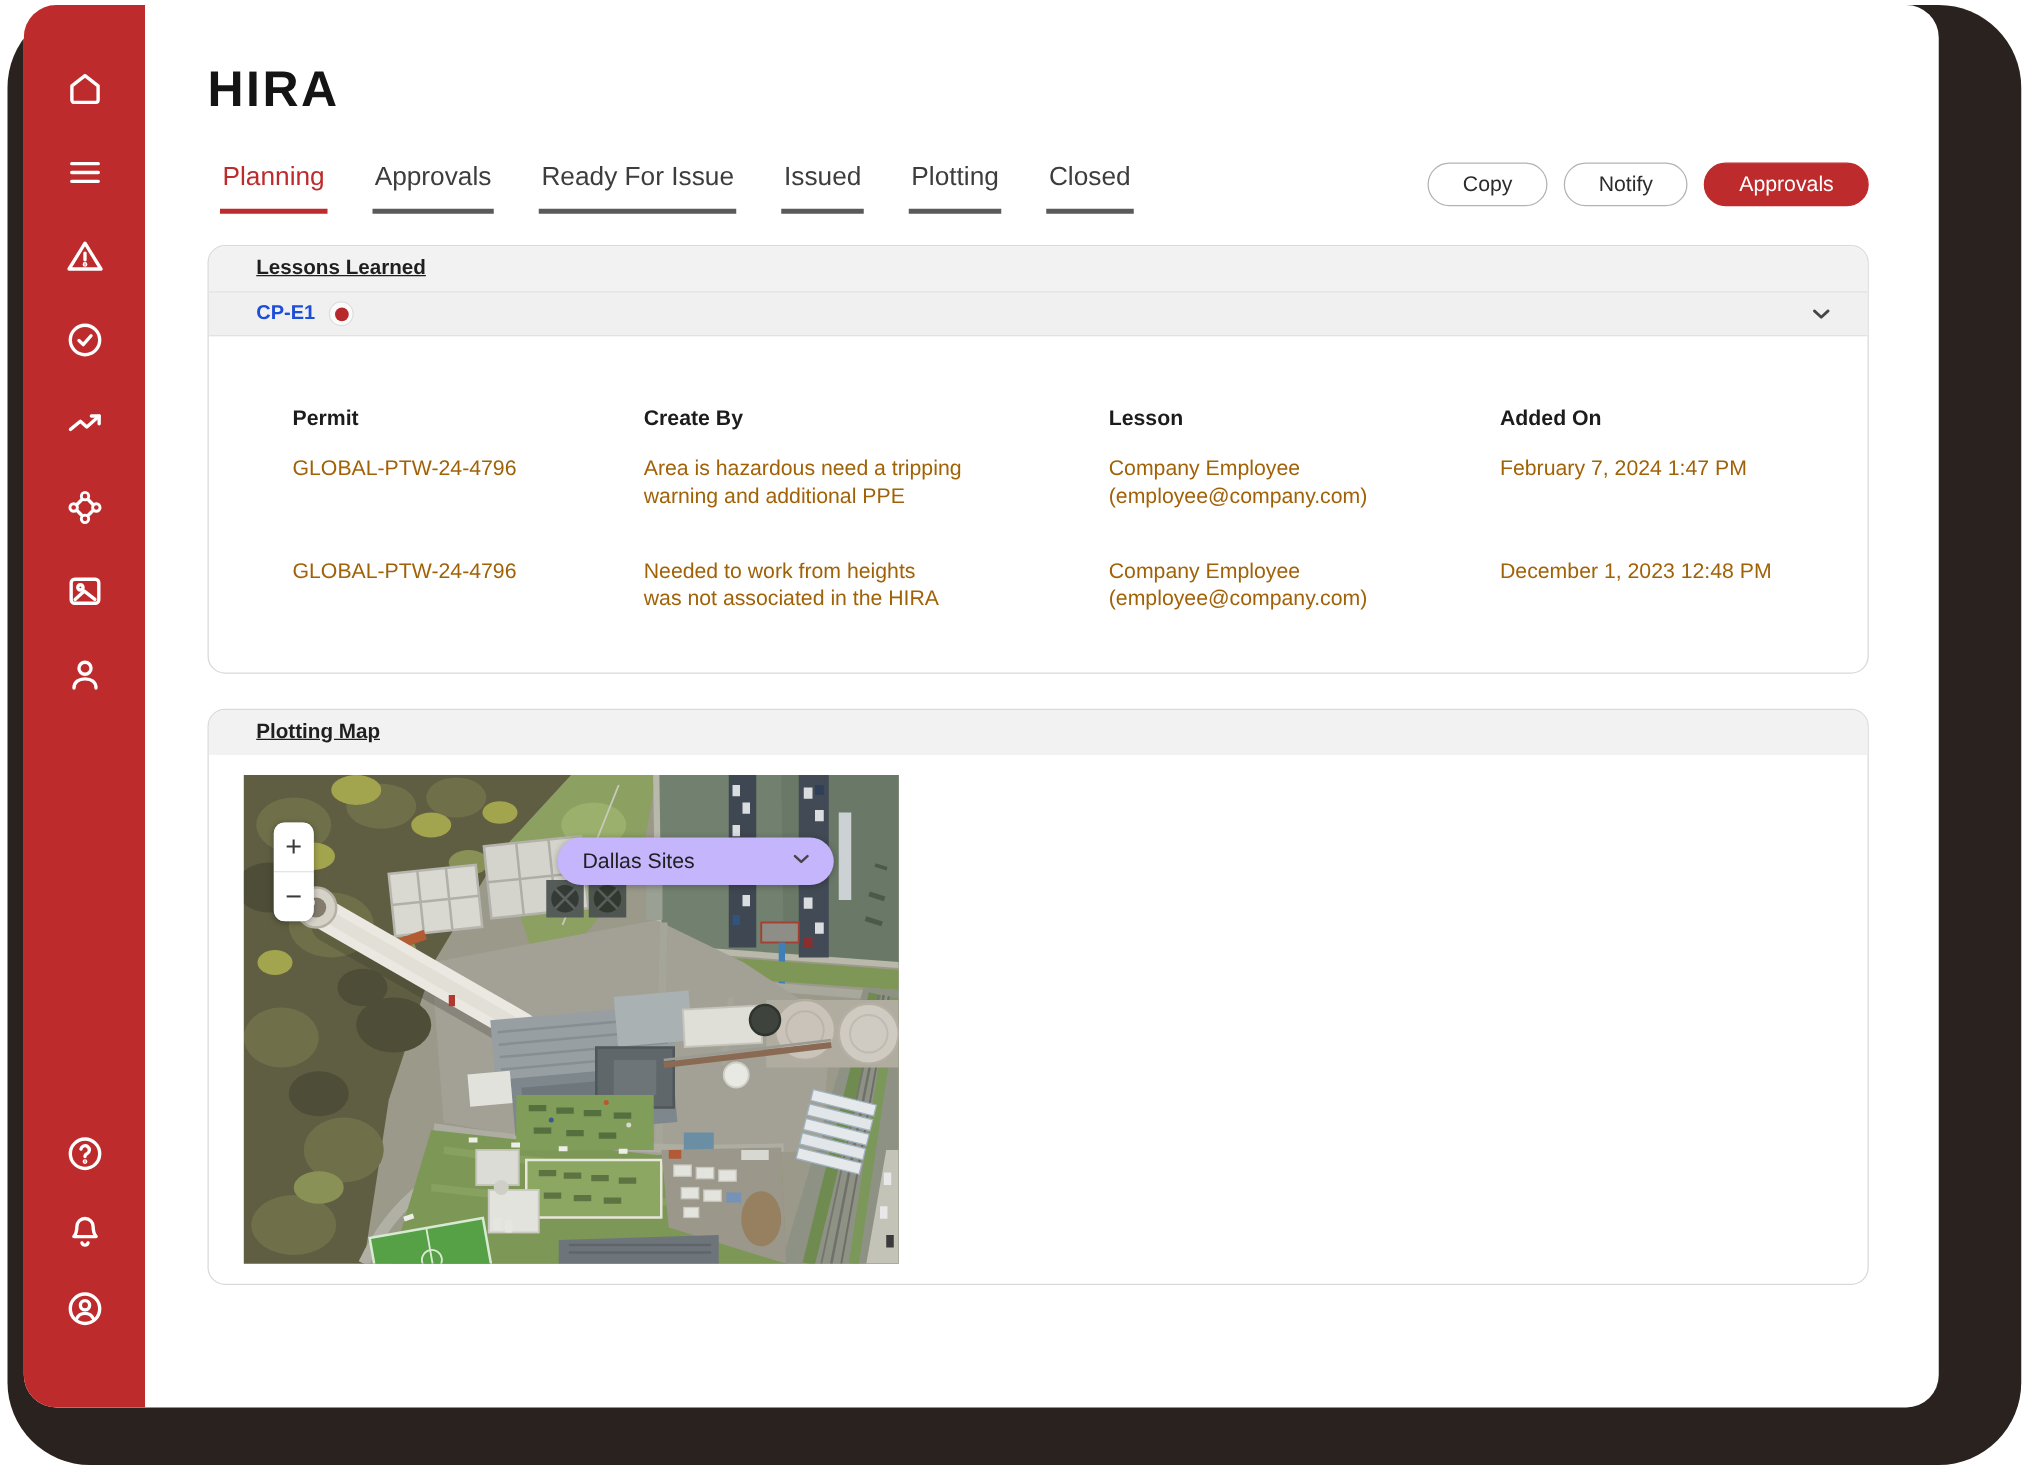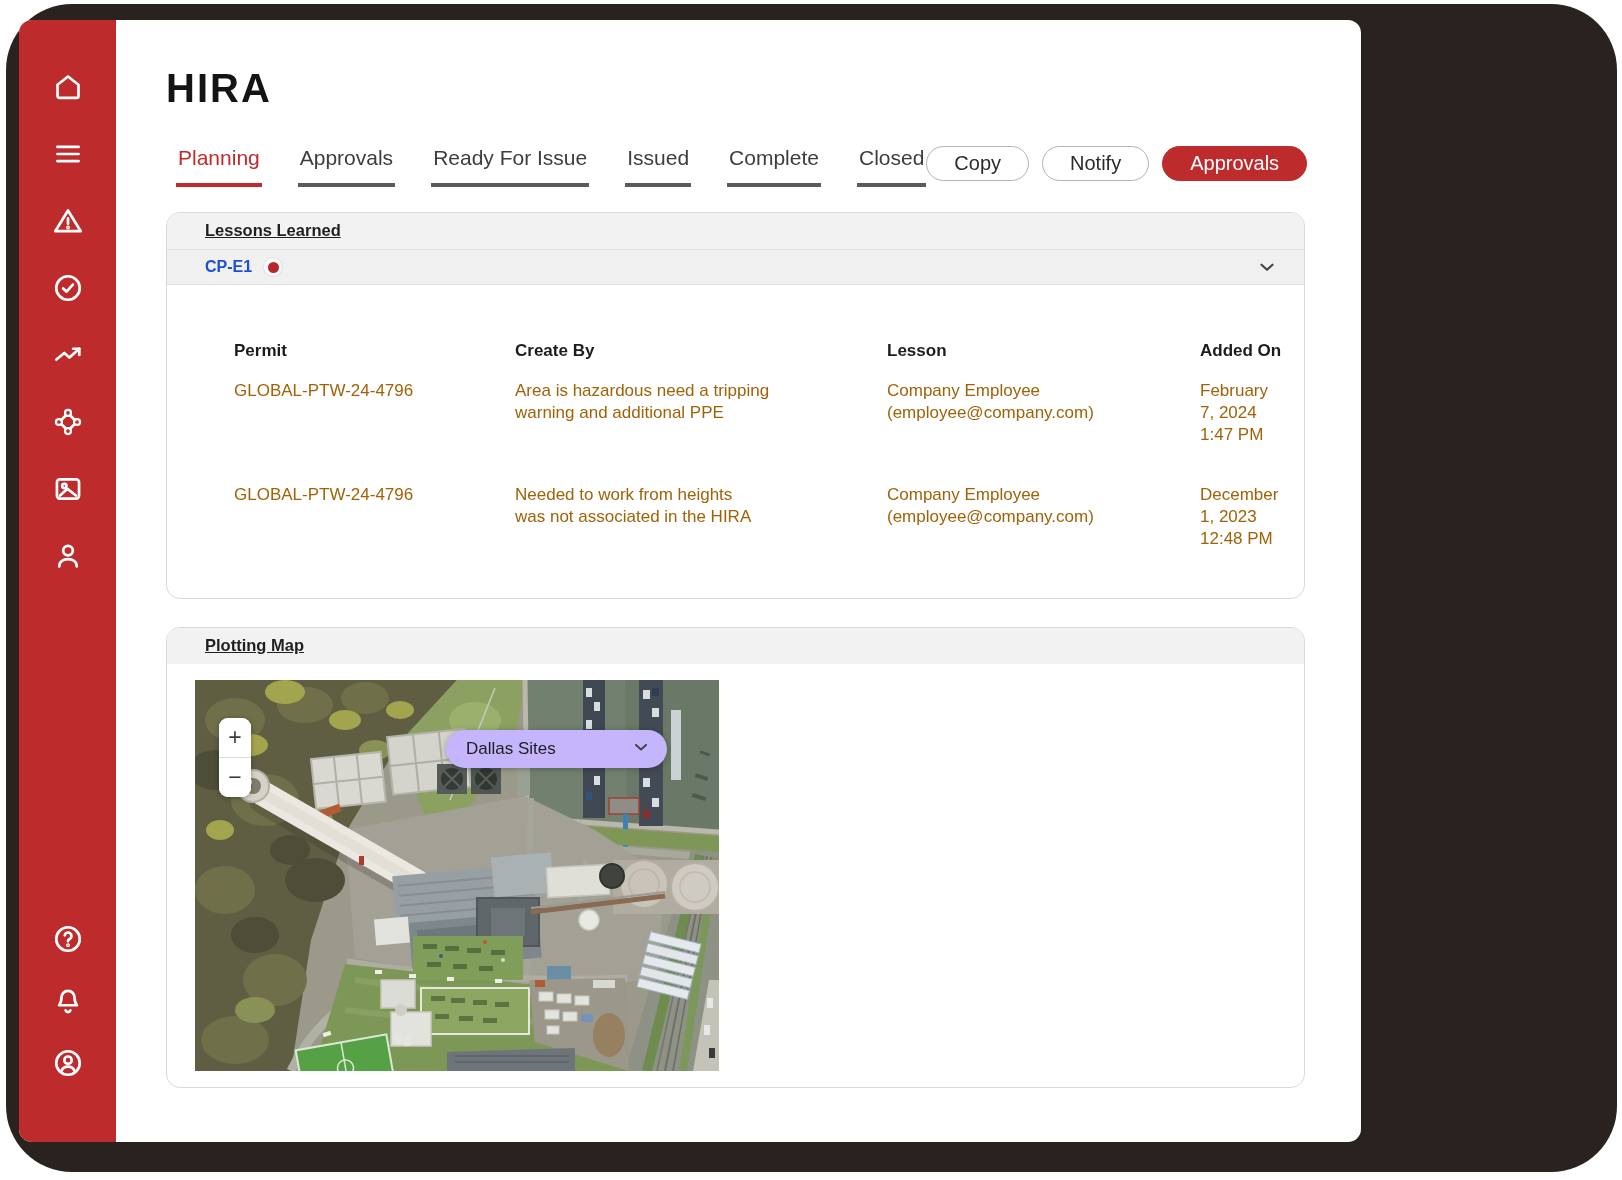--- a/index.html
+++ b/index.html
@@ -2,22 +2,22 @@
 <html><head>
 <meta charset="utf-8">
 <style>
   * { margin:0; padding:0; box-sizing:border-box; }
   body { background:#ffffff; font-family:"Liberation Sans", sans-serif; }
   .stage { position:relative; width:1622px; height:1180px; background:#fff; overflow:hidden; }
 
   
   .frame { position:absolute; left:6px; top:4px; width:1611px; height:1168px;
            background:#29221f; border-radius:66px; }
-  .card  { position:absolute; left:13px; top:16px; width:1342px; height:1122px;
-           background:#ffffff; border-radius:13px; overflow:hidden; display:flex; }
+  .card  { position:absolute; left:13px; top:0; width:1532px; height:1122px;
+           background:#ffffff; border-radius:26px; overflow:hidden; display:flex; }
 
   
   .sidebar { width:97px; background:#be2b2c; flex:0 0 97px; display:flex; flex-direction:column;
              align-items:center; padding:48px 0 58px 0; }
   .sb-top { display:flex; flex-direction:column; gap:27px; align-items:center; }
   .sb-bottom { margin-top:auto; display:flex; flex-direction:column; gap:22px; align-items:center; }
   .sb-btn { width:40px; height:40px; background:transparent; border:none; display:flex;
             align-items:center; justify-content:center; cursor:pointer; }
   .sb-btn svg { width:34px; height:34px; stroke:#ffffff; fill:none; stroke-width:1.9;
                 stroke-linecap:round; stroke-linejoin:round; }
@@ -28,21 +28,21 @@
                 line-height:1; margin-bottom:38px; }
 
   .tabsrow { display:flex; justify-content:space-between; align-items:flex-start; margin-bottom:25px; }
   .tabs { display:flex; gap:36px; margin-left:10px;justify-content:space-between; }
   .tab { font-size:21px; color:#3d3d3d; padding:0 2px 13px 2px; border-bottom:4px solid #5a5a5a;
          cursor:pointer; white-space:nowrap; }
   .tab.active { color:#be2b2c; border-bottom-color:#be2b2c; }
 
   .actions { display:flex; gap:13px; }
   .btn { height:35px; padding:0 27px; border-radius:18px; border:1.5px solid #b3b3b3;
-         background:#fff; font-size:20px; color:#2c2c2c; display:flex; align-items:center;
+         background:#fff; font-size:17px; color:#2c2c2c; display:flex; align-items:center;
          cursor:pointer; font-family:inherit; }
   .btn.primary { background:#be2b2c; border-color:#be2b2c; color:#fff; }
 
   
   .panel { border:1.5px solid #d9d9d9; border-radius:14px; background:#fff; overflow:hidden; }
   .panel-h { background:#f2f2f2; padding:8px 20px 9px 38px; font-size:16.5px; font-weight:bold;
              color:#1f1f1f;text-decoration:underline; }
   .group-row { background:#f0f0f1; border-top:1px solid #e2e2e2; border-bottom:1px solid #e2e2e2;
                padding:6px 26px 6px 38px; display:flex; align-items:center; cursor:pointer; }
   .group-label { font-weight:bold; font-size:16px; color:#1d4ed8; }
@@ -168,21 +168,21 @@
 
       <main class="content">
         <h1 class="page-title">HIRA</h1>
 
         <div class="tabsrow">
           <nav class="tabs">
             <span class="tab active">Planning</span>
             <span class="tab">Approvals</span>
             <span class="tab">Ready For Issue</span>
             <span class="tab">Issued</span>
-            <span class="tab">Complete</span>
+            <span class="tab">Plotting</span>
             <span class="tab">Closed</span>
           </nav>
           <div class="actions">
             <button class="btn">Copy</button>
             <button class="btn">Notify</button>
             <button class="btn primary">Approvals</button>
           </div>
         </div>
 
         <section class="panel">

